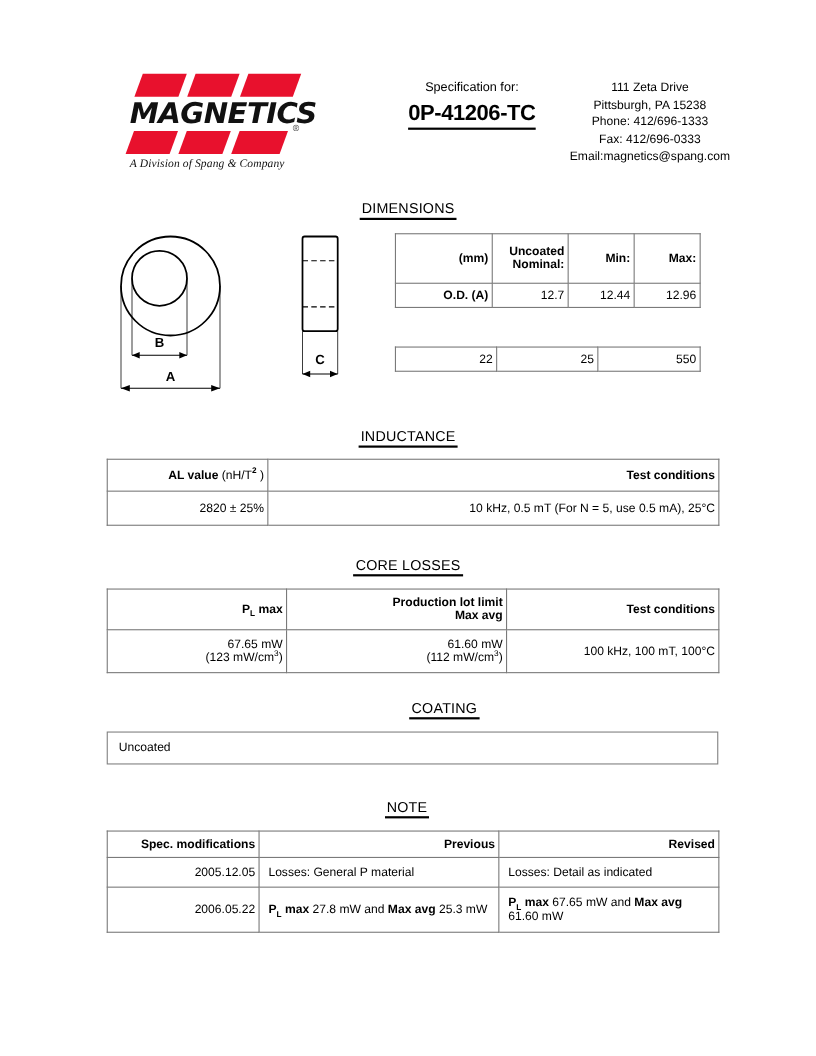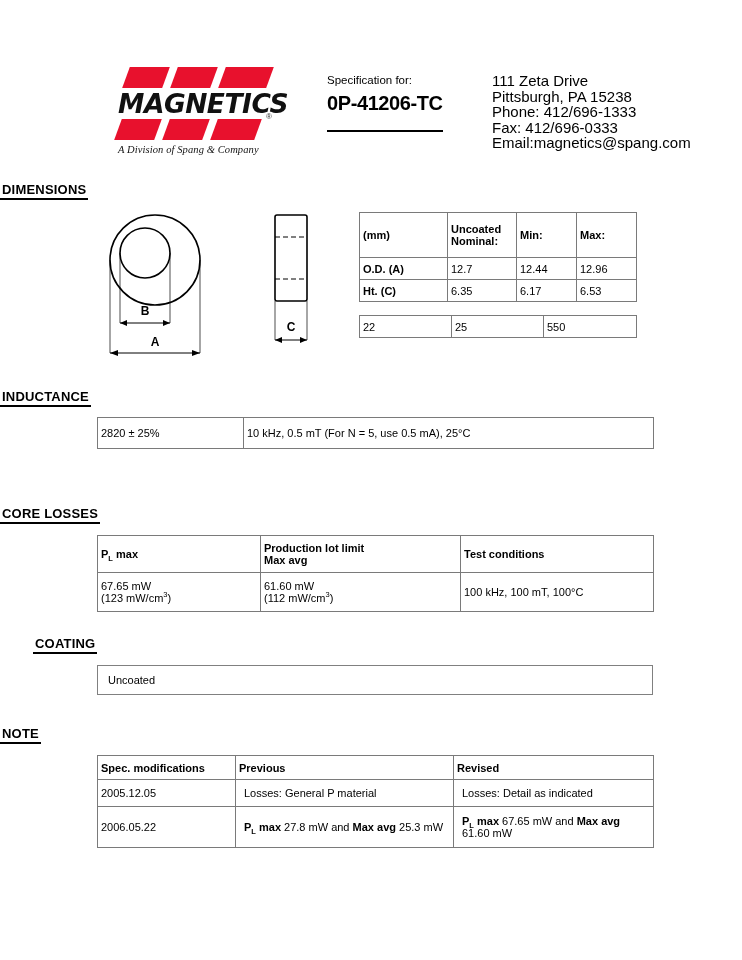--- a/index.html
+++ b/index.html
@@ -72,64 +72,66 @@
     font-family: "Liberation Serif", serif;
     font-style: italic;
     font-size: 10.5px;
     color: #111;
     margin-top: 3px;
     letter-spacing: 0.1px;
   }
 
   .spec-block {
     position: absolute;
-    left: 327px; top: 12px;
+    left: 354px; top: 12px;
     width: 150px;
-    text-align: left;
+    text-align: center;
   }
   .spec-label {
     font-size: 11.5px;
   }
   .spec-value {
     font-size: 20px;
     font-weight: bold;
     letter-spacing: -0.4px;
     margin-top: 6px;
     display: inline-block;
     border-bottom: 2px solid #000;
-    padding-bottom: 15px;
+    padding-bottom: 1px;
   }
 
   .addr-block {
     position: absolute;
-    left: 492px; top: 11px;
-    font-size: 15px;
+    left: 518px; top: 11px;
+    font-size: 11px;
     line-height: 15.5px;
+    text-align: center;
   }
 
   
   .sec-title {
-    font-weight: bold;
+    text-align: center;
+    font-weight: normal;
     font-size: 13px;
     letter-spacing: 0.2px;
   }
   .sec-title span {
     border-bottom: 2px solid #000;
     padding: 0 2px 1px 2px;
     display: inline-block;
   }
 
   
   table.t {
     border-collapse: collapse;
     table-layout: fixed;
   }
   table.t td, table.t th {
     border: 1px solid #7a7a7a;
-    text-align: left;
+    text-align: right;
     vertical-align: middle;
     font-size: 11px;
     padding: 2px 3px;
   }
   table.t th {
     font-weight: bold;
   }
   sup { font-size: 7.5px; vertical-align: super; line-height: 0; }
   sub { font-size: 7.5px; vertical-align: sub; line-height: 0; }
 
@@ -265,26 +267,20 @@
       </th>
       <th>Min:</th>
       <th>Max:</th>
     </tr>
     <tr>
       <th style="height:17px">O.D. (A)</th>
       <td>12.7</td>
       <td>12.44</td>
       <td>12.96</td>
     </tr>
-    <tr>
-      <th style="height:17px">Ht.  (C)</th>
-      <td>6.35</td>
-      <td>6.17</td>
-      <td>6.53</td>
-    </tr>
   </tbody>
     </table>
 </div>
 
 <div class="eff-table-wrap">
   <table class="t">
     <colgroup>
         <col style="width:92px">
         <col style="width:92px">
         <col style="width:93px">
@@ -303,20 +299,24 @@
   <span>INDUCTANCE</span>
 </div>
 
 <div class="ind-wrap">
   <table class="t">
     <colgroup>
         <col style="width:146px">
         <col style="width:410px">
       </colgroup>
     <tbody>
+        <tr>
+      <th style="height:24px"><b>AL value</b> <span style="font-weight:normal">(nH/T</span><sup>2</sup><span style="font-weight:normal"> )</span></th>
+      <th>Test conditions</th>
+    </tr>
     <tr>
       <td style="height:26px">2820 ± 25%</td>
       <td>10 kHz,  0.5 mT (For N = 5, use 0.5 mA),  25°C</td>
     </tr>
   </tbody>
     </table>
 </div>
 
 <div class="sec-title cl-title">
   <span>CORE LOSSES</span>

